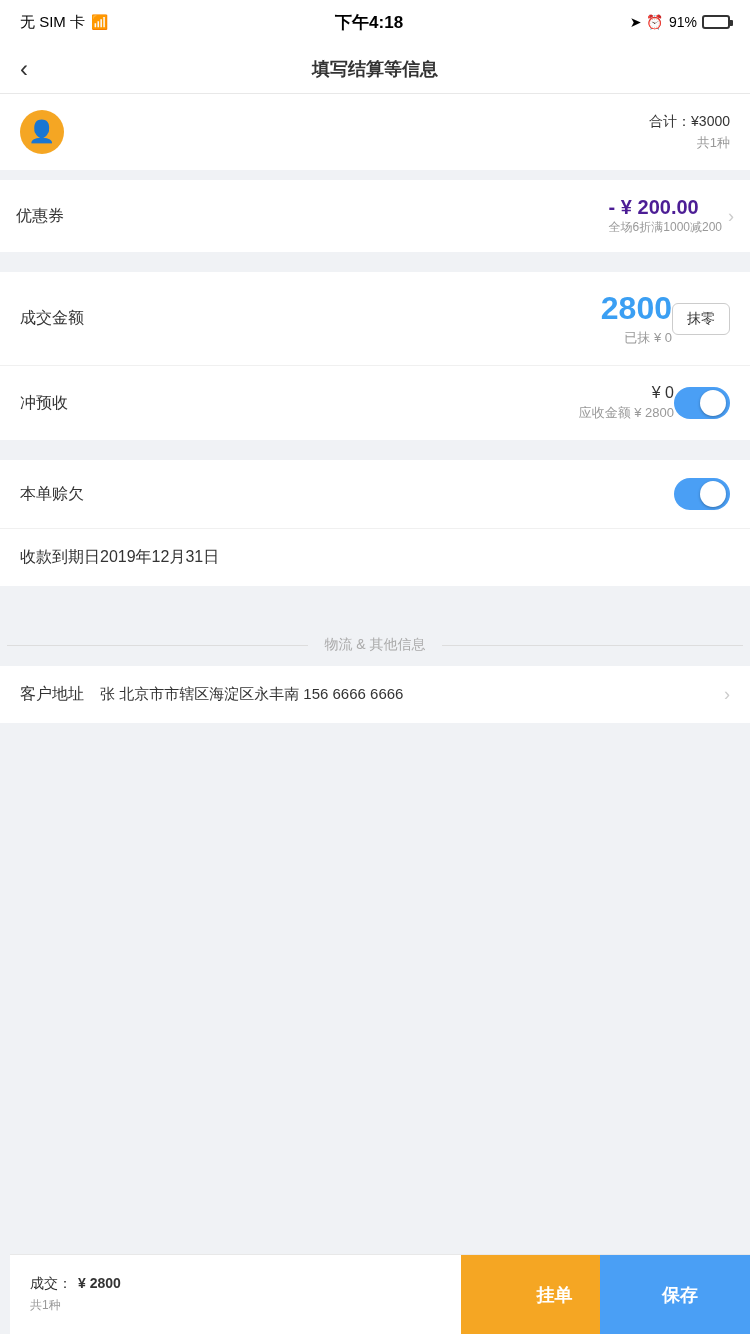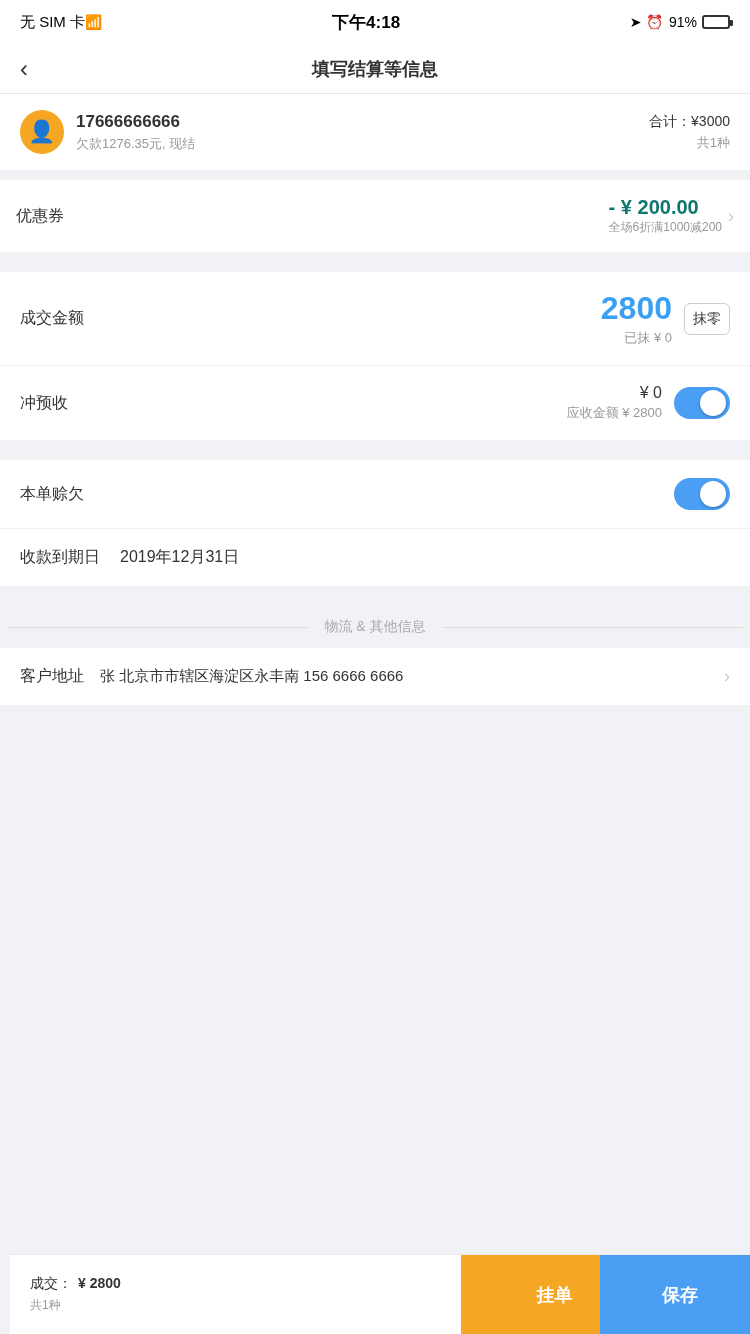--- a/index.html
+++ b/index.html
@@ -18,21 +18,21 @@
       width: 750px;
       height: 44px;
       background: #fff;
       display: flex;
       align-items: center;
       justify-content: space-between;
       padding: 0 20px;
       font-size: 15px;
       font-weight: 500;
     }
-    .status-left { display: flex; align-items: center; }
+    .status-left { display: flex; align-items: center; gap: 6px; }
     .status-center { font-size: 17px; font-weight: 600; }
     .status-right { display: flex; align-items: center; gap: 5px; font-size: 14px; }
     .battery {
       width: 28px; height: 14px;
       border: 2px solid #333;
       border-radius: 3px;
       position: relative;
       display: inline-block;
     }
     .battery::after {
@@ -140,21 +140,21 @@
       color: #333;
     }
     .coupon-right {
       display: flex;
       align-items: center;
       gap: 6px;
     }
     .coupon-amount {
       font-size: 20px;
       font-weight: 600;
-      color: #0f766e;
+      color: #4c1d95;
     }
     .coupon-desc {
       font-size: 12px;
       color: #999;
       text-align: right;
     }
     .chevron-icon {
       color: #ccc;
       font-size: 18px;
     }
@@ -174,41 +174,40 @@
     .section-row:last-child {
       border-bottom: none;
     }
     .row-label {
       font-size: 16px;
       color: #333;
     }
     .row-right {
       display: flex;
       align-items: center;
-      gap: 12px;
     }
 
     
     .amount-big {
       font-size: 32px;
       font-weight: 700;
       color: #3b9ff3;
     }
     .amount-sub {
       font-size: 13px;
       color: #999;
       text-align: right;
       margin-top: 2px;
     }
 
     
     .round-btn {
       border: 1px solid #ccc;
       border-radius: 6px;
-      padding: 6px 8px;
+      padding: 6px 14px;
       font-size: 14px;
       color: #333;
       background: #fff;
       cursor: pointer;
     }
 
     
     .toggle {
       width: 56px;
       height: 32px;
@@ -249,22 +248,21 @@
       height: 10px;
       background: #f0f2f5;
     }
 
     
     .due-row {
       background: #fff;
       padding: 18px 20px;
       display: flex;
       align-items: center;
-      gap: 20px;
-      margin-bottom: 10px;
+      margin-bottom: 28px;
     }
     .due-label {
       font-size: 16px;
       color: #333;
     }
     .due-date {
       font-size: 16px;
       color: #333;
     }
 
@@ -395,24 +393,20 @@
   <span class="nav-back">‹</span>
   <span class="nav-title">填写结算等信息</span>
 </div>
 
 <div class="content">
 
   <div class="user-info-row">
     <div class="user-left">
       <div class="avatar">
         <span>👤</span>
-      </div>
-      <div class="user-info">
-        <div class="phone">17666666666</div>
-        <div class="debt">欠款1276.35元, 现结</div>
       </div>
     </div>
     <div class="user-right">
       <div class="total-label">合计：¥3000</div>
       <div class="total-count">共1种</div>
     </div>
   </div>
 
   <div class="coupon-row">
     <span class="coupon-label">优惠券</span>

